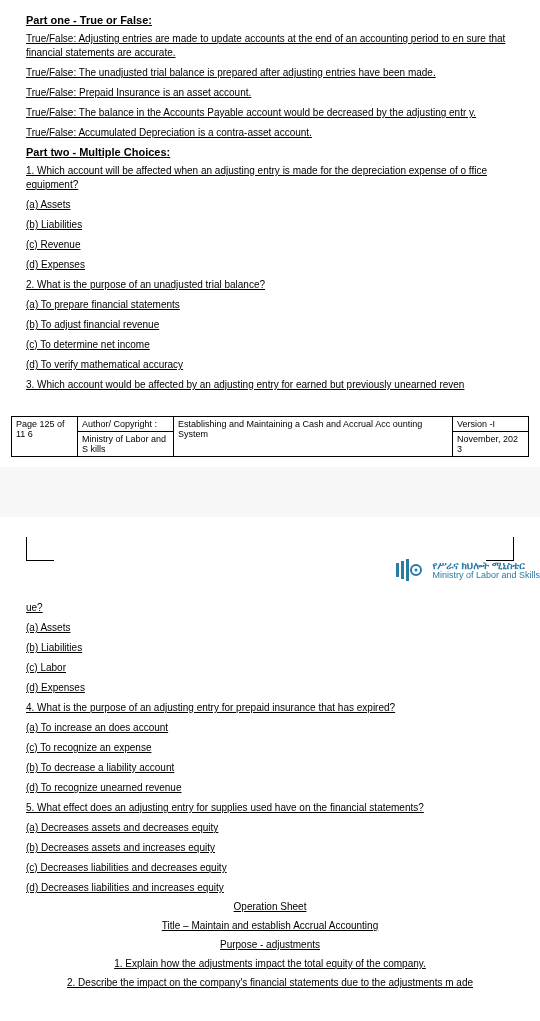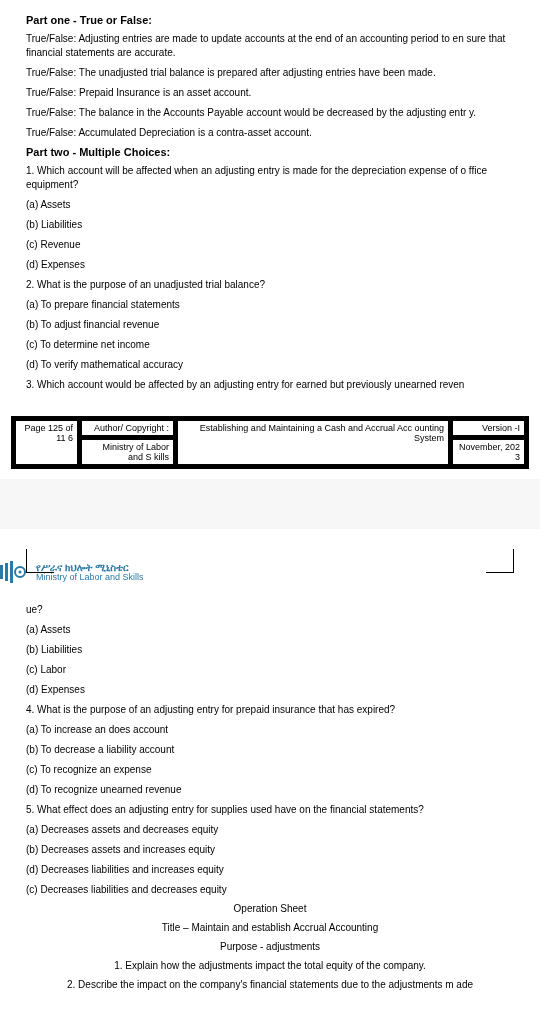--- a/index.html
+++ b/index.html
@@ -9,42 +9,42 @@
     }
     body {
       font-family: Arial, sans-serif;
       font-size: 10px;
       color: #000;
       background: #fff;
       width: 540px;
     }
     .page-section {
       padding: 10px 26px;
+      text-decoration: underline;
     }
     .bold-heading {
       font-weight: bold;
       font-size: 11px;
       margin-bottom: 6px;
       margin-top: 4px;
     }
     .line {
       margin-bottom: 6px;
       line-height: 1.4;
     }
     .footer-table {
       border-collapse: collapse;
       width: calc(100% - 22px);
       margin: 8px 11px 0 11px;
       font-size: 9px;
     }
     .footer-table td {
-      border: 5px solid #000000;
+      border: 1px solid #000000;
       padding: 2px 4px;
       vertical-align: top;
-      text-align: right;
     }
     .gap {
       height: 50px;
       background: #f7f7f7;
       margin-top: 10px;
     }
     .page2 {
       position: relative;
       padding-top: 30px;
     }
@@ -59,25 +59,25 @@
       border-left: 1.5px solid #000;
       border-bottom: 1.5px solid #000;
     }
     .crop-tr {
       right: 26px;
       border-right: 1.5px solid #000;
       border-bottom: 1.5px solid #000;
     }
     .logo-block {
       display: flex;
-      justify-content: flex-start;
+      justify-content: flex-end;
       align-items: center;
       gap: 6px;
       margin-bottom: 20px;
-      margin-top: 2px;
+      margin-top: 12px;
     }
     .logo-icon {
       display: flex;
       align-items: center;
     }
     .logo-text {
       color: #2a7aa6;
       font-size: 9px;
       line-height: 1.1;
     }
@@ -157,29 +157,29 @@
 
   <div class="page-section" style="padding-top:0">
     <div class="line">ue?</div>
     <div class="line">(a) Assets</div>
     <div class="line">(b) Liabilities</div>
     <div class="line">(c) Labor</div>
     <div class="line">(d) Expenses</div>
 
     <div class="line">4. What is the purpose of an adjusting entry for prepaid insurance that has expired?</div>
     <div class="line">(a) To increase an does account</div>
+    <div class="line">(c) To recognize an expense</div>
     <div class="line">(b) To decrease a liability account</div>
-    <div class="line">(c) To recognize an expense</div>
     <div class="line">(d) To recognize unearned revenue</div>
 
     <div class="line"> 5. What effect does an adjusting entry for supplies used have on the financial statements?</div>
     <div class="line">(a) Decreases assets and decreases equity</div>
     <div class="line">(b) Decreases assets and increases equity</div>
+    <div class="line">(c) Decreases liabilities and decreases equity</div>
     <div class="line">(d) Decreases liabilities and increases equity</div>
-    <div class="line">(c) Decreases liabilities and decreases equity</div>
 
     <div class="op-label">Operation Sheet</div>
     <div class="op-label">Title – Maintain and establish Accrual Accounting</div>
     <div class="op-label">Purpose - adjustments</div>
     <div class="op-label">1. Explain how the adjustments impact the total equity of the company.</div>
     <div class="op-label">2. Describe the impact on the company's financial statements due to the adjustments m ade</div>
   </div>
 </div>
 
 </body></html>

